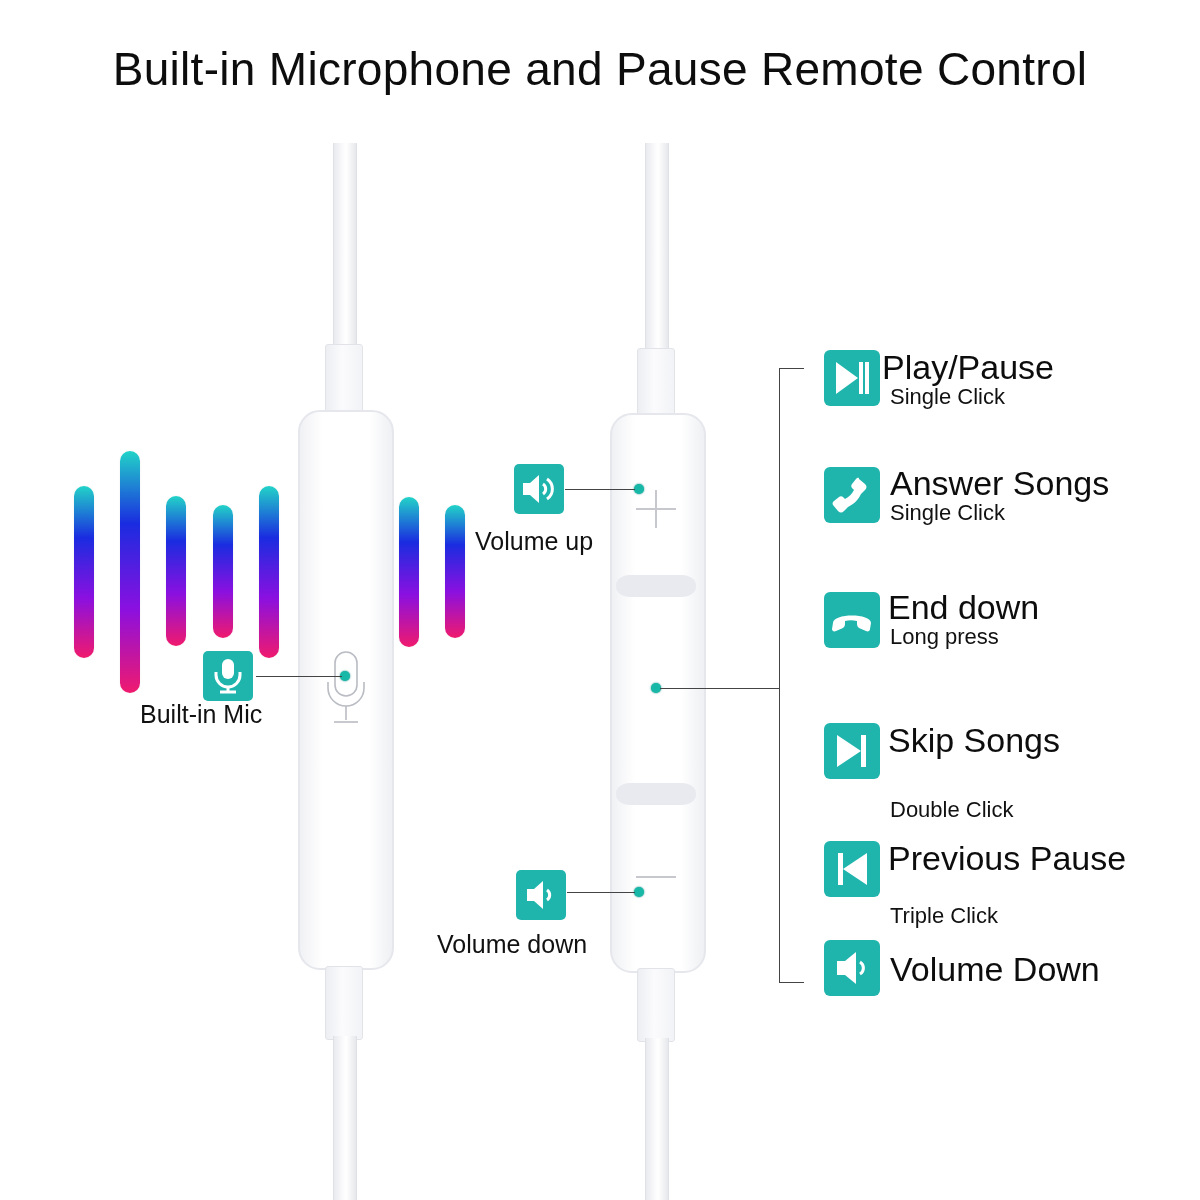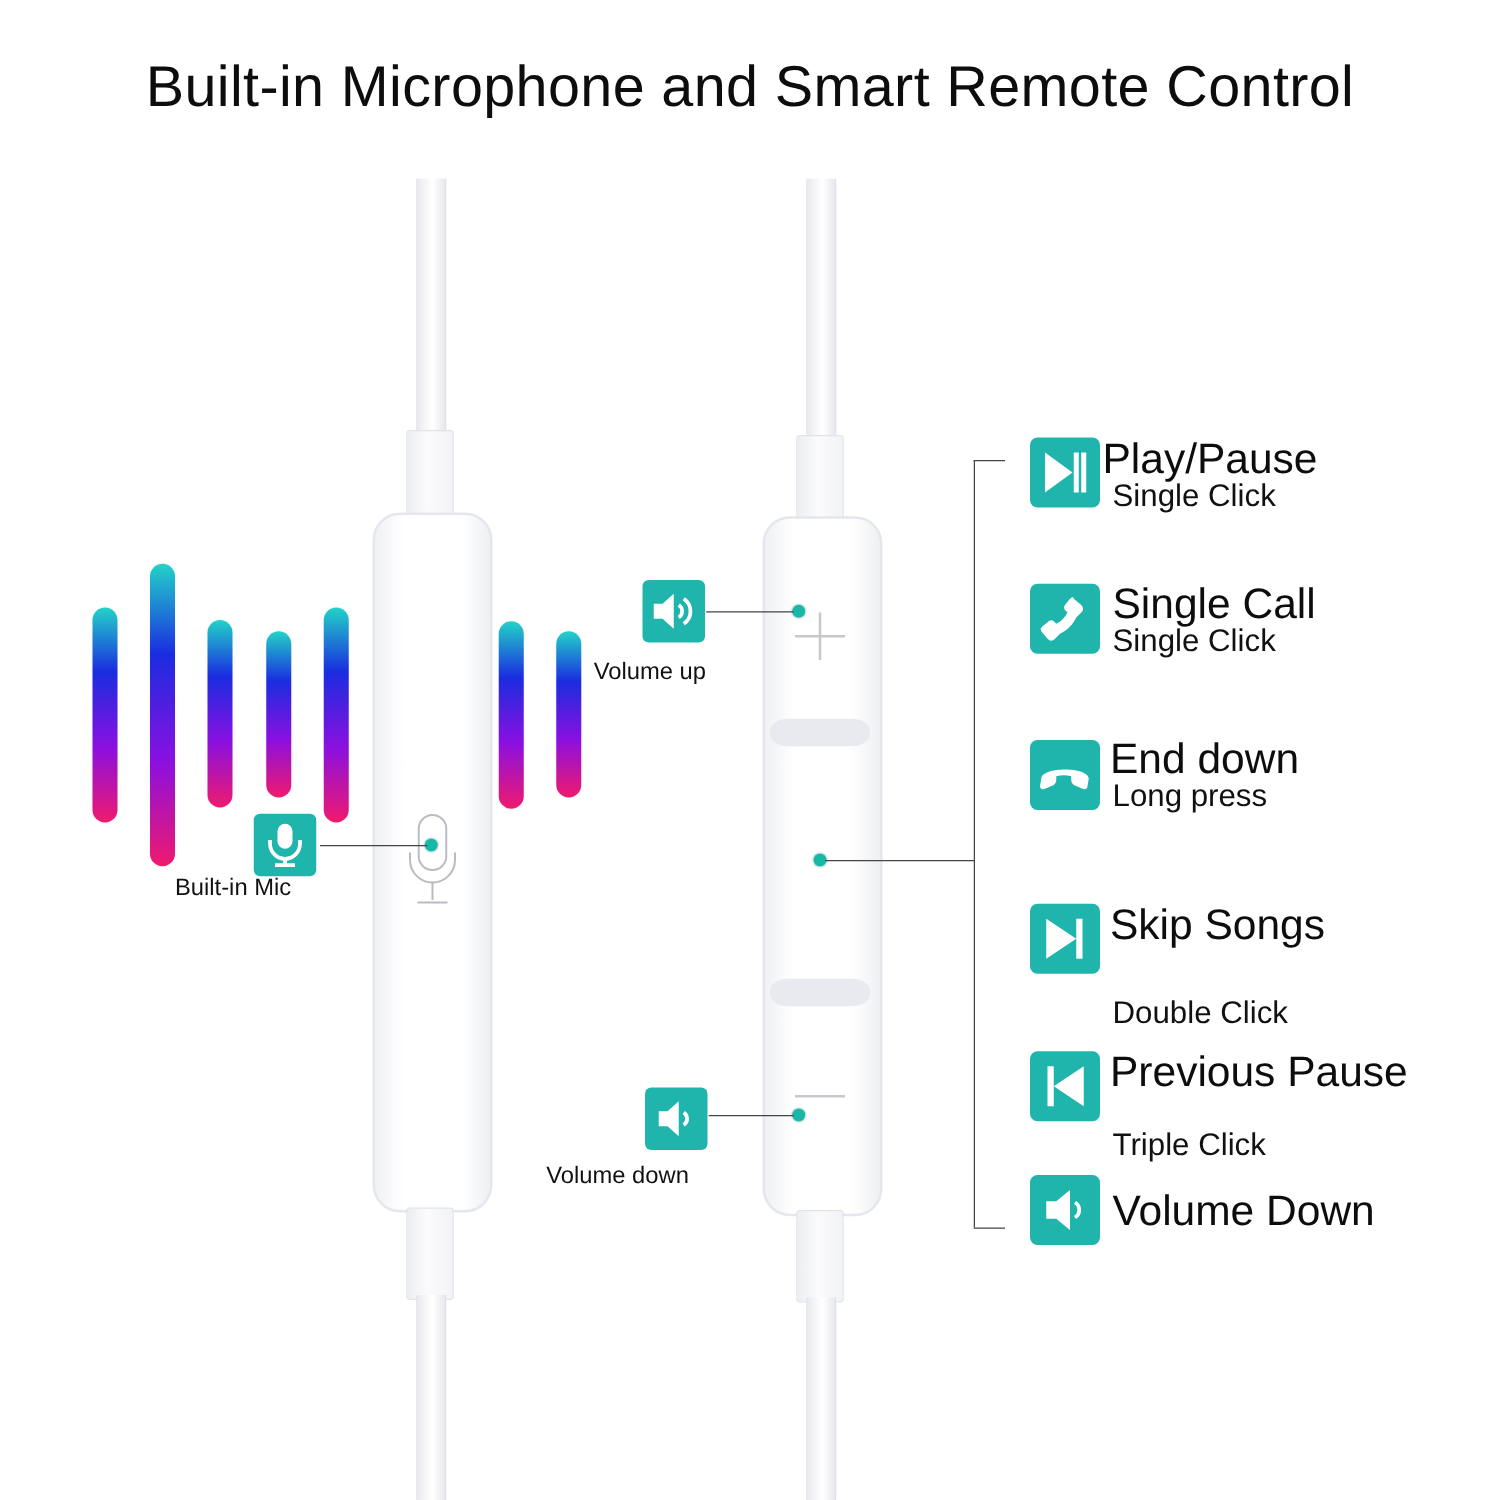--- a/index.html
+++ b/index.html
@@ -23,28 +23,28 @@
   .btn-seg { position:absolute; left:4px; right:4px; background:#e9eaef; border-radius:14px/10px; }
   .dot { position:absolute; width:10px; height:10px; border-radius:50%; background:#17b8a8; box-shadow:0 0 2px #0c8b7e; }
   .hline { position:absolute; height:1px; background:#444; }
   .vline { position:absolute; width:1px; background:#444; }
 
   
   .tile { position:absolute; width:56px; height:56px; border-radius:6px; background:#1fb5ad;
           display:flex; align-items:center; justify-content:center; }
   .tile.small { width:50px; height:50px; border-radius:5px; }
 
-  .label { position:absolute; font-size:19px; color:#111; white-space:nowrap; }
+  .label { position:absolute; font-size:25px; color:#111; white-space:nowrap; }
   .fn-main { position:absolute; font-size:34px; color:#0d0d0d; white-space:nowrap; line-height:34px; }
-  .fn-sub { position:absolute; font-size:25px; color:#111; white-space:nowrap; line-height:22px; }
+  .fn-sub { position:absolute; font-size:22px; color:#111; white-space:nowrap; line-height:22px; }
 </style>
 </head>
 <body>
 
-<div class="abs title">Built-in Microphone and Smart Remote Control</div>
+<div class="abs title">Built-in Microphone and Pause Remote Control</div>
 
 <div>
   <div class="bar" style="left:74px; top:486px; height:172px;"></div>
   <div class="bar" style="left:120px; top:451px; height:242px;"></div>
   <div class="bar" style="left:166px; top:496px; height:150px;"></div>
   <div class="bar" style="left:213px; top:505px; height:133px;"></div>
   <div class="bar" style="left:259px; top:486px; height:172px;"></div>
   <div class="bar" style="left:399px; top:497px; height:150px;"></div>
   <div class="bar" style="left:445px; top:505px; height:133px;"></div>
 </div>
@@ -132,21 +132,21 @@
     <div class="fn-main" style="left:882px; top:350px;">Play/Pause</div>
     <div class="fn-sub" style="left:890px; top:386px;">Single Click</div>
   </div>
 
   <div>
     <div class="tile" style="left:824px; top:467px;">
       <svg width="40" height="40" viewBox="0 0 40 40">
         <path d="M27 4 l6 5 c2 2 2 4 0 6 l-4 4 c-3 6 -7 10 -13 13 l-4 4 c-2 2 -4 2 -6 0 l-5 -6 c-1 -2 0 -3 1 -4 l5 -4 c1 -1 3 -1 4 0 l2 2 c4 -2 7 -5 9 -9 l-2 -2 c-1 -1 -1 -3 0 -4 l4 -5 c1 -1 3 -2 3 0 z" fill="#fff"></path>
       </svg>
     </div>
-    <div class="fn-main" style="left:890px; top:466px;">Single Call</div>
+    <div class="fn-main" style="left:890px; top:466px;">Answer Songs</div>
     <div class="fn-sub" style="left:890px; top:502px;">Single Click</div>
   </div>
 
   <div>
     <div class="tile" style="left:824px; top:592px;">
       <svg width="44" height="30" viewBox="0 0 44 30">
         <path d="M3 18 c0 -10 38 -10 38 0 l-1 6 c0 2 -2 3 -4 2 l-7 -3 c-1 -1 -2 -2 -2 -4 v-3 c-4 -1 -8 -1 -12 0 v3 c0 2 -1 3 -2 4 l-7 3 c-2 1 -4 0 -4 -2 z" fill="#fff"></path>
       </svg>
     </div>
     <div class="fn-main" style="left:888px; top:590px;">End down</div>

